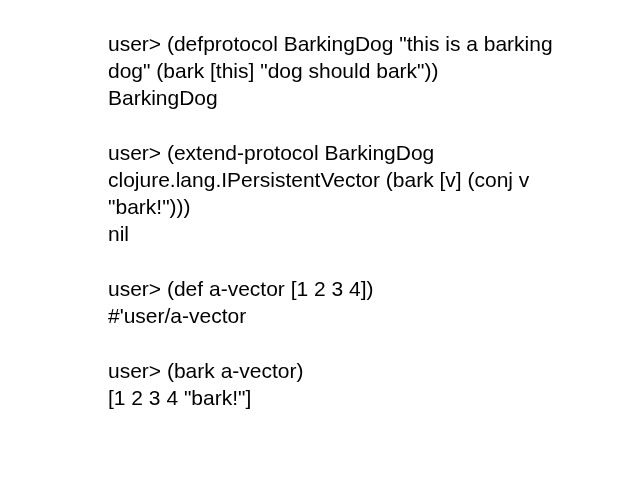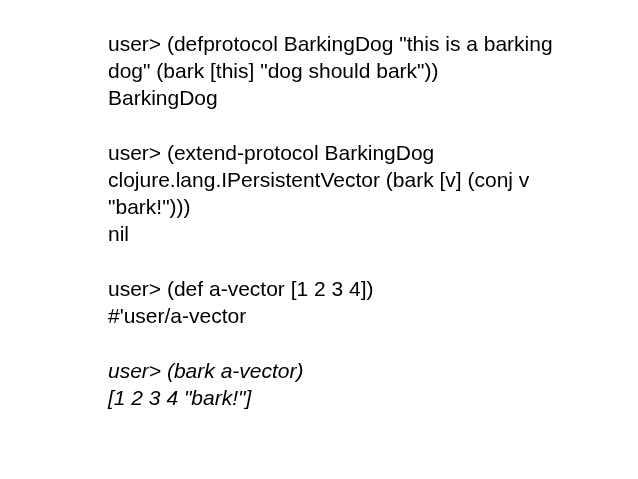--- a/index.html
+++ b/index.html
@@ -25,21 +25,20 @@
     font-size: 21px;
     line-height: 27px;
     color: #000000;
     white-space: pre-wrap;
   }
   .repl-block {
     margin: 0 0 28px 0;
   }
   .repl-block:last-child {
     margin-bottom: 12px;
-    font-style: italic;
   }
   .repl-line {
     min-height: 27px;
   }
 </style>
 </head>
 <body>
 
 <div class="slide">
   <div class="repl-output"><div class="repl-block"><div class="repl-line">user&gt; (defprotocol BarkingDog "this is a barking</div><div class="repl-line">dog" (bark [this] "dog should bark"))</div><div class="repl-line">BarkingDog</div></div><div class="repl-block"><div class="repl-line">user&gt; (extend-protocol BarkingDog</div><div class="repl-line">clojure.lang.IPersistentVector (bark [v] (conj v</div><div class="repl-line">"bark!")))</div><div class="repl-line">nil</div></div><div class="repl-block"><div class="repl-line">user&gt; (def a-vector [1 2 3 4])</div><div class="repl-line">#'user/a-vector</div></div><div class="repl-block"><div class="repl-line">user&gt; (bark a-vector)</div><div class="repl-line">[1 2 3 4 "bark!"]</div></div></div>

